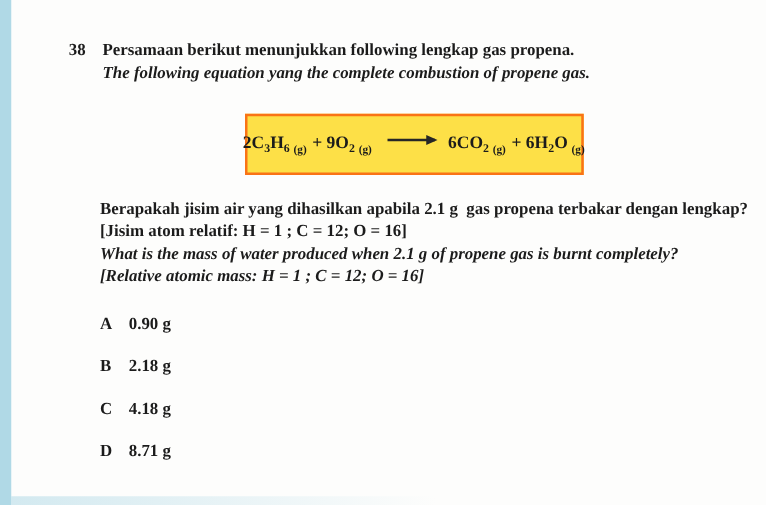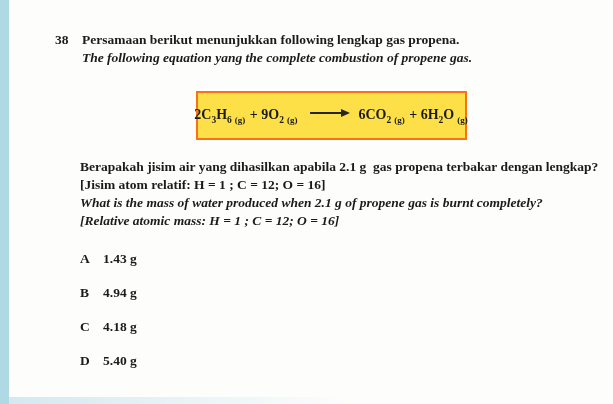--- a/index.html
+++ b/index.html
@@ -85,29 +85,29 @@
   <div class="body">
     <div class="line-ms">Berapakah jisim air yang dihasilkan apabila 2.1 g  gas propena terbakar dengan lengkap?</div>
     <div class="line-ms">[Jisim atom relatif: H = 1 ; C = 12; O = 16]</div>
     <div class="line-en">What is the mass of water produced when 2.1 g of propene gas is burnt completely?</div>
     <div class="line-en">[Relative atomic mass: H = 1 ; C = 12; O = 16]</div>
   </div>
 
   <div class="options">
     <div class="option">
       <div class="option-letter">A</div>
-      <div class="option-value">1.43 g</div>
+      <div class="option-value">0.90 g</div>
     </div>
     <div class="option">
       <div class="option-letter">B</div>
-      <div class="option-value">4.94 g</div>
+      <div class="option-value">2.18 g</div>
     </div>
     <div class="option">
       <div class="option-letter">C</div>
       <div class="option-value">4.18 g</div>
     </div>
     <div class="option">
       <div class="option-letter">D</div>
-      <div class="option-value">5.40 g</div>
+      <div class="option-value">8.71 g</div>
     </div>
   </div>
 
 </div>
 
 </body></html>

